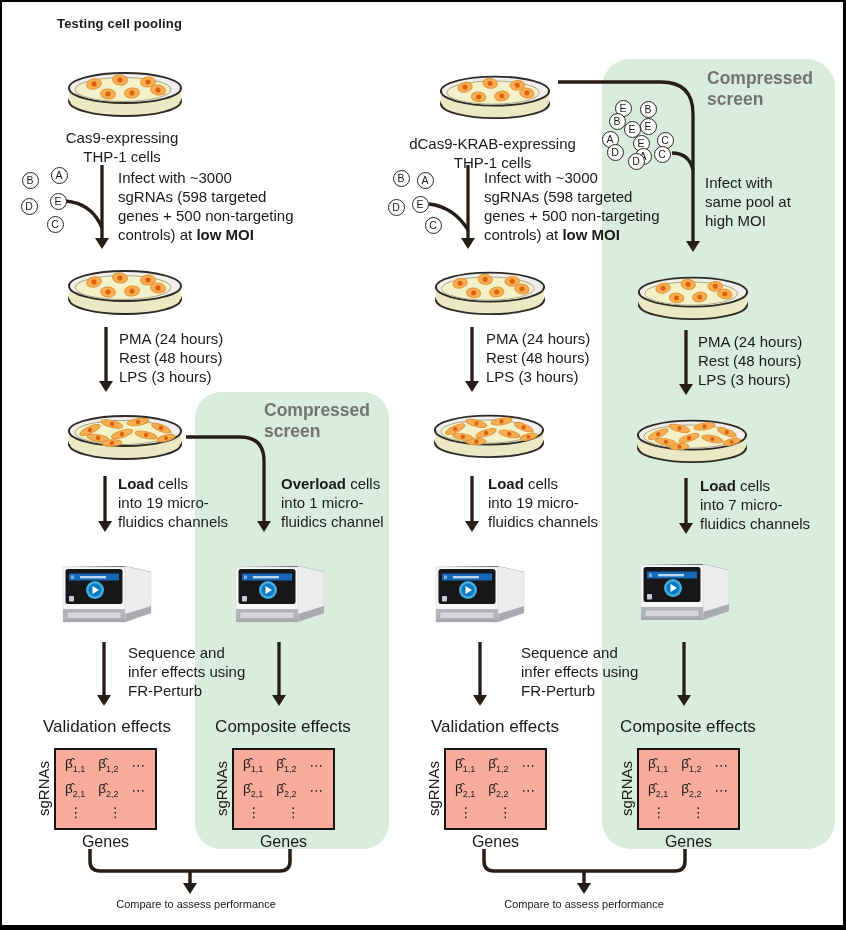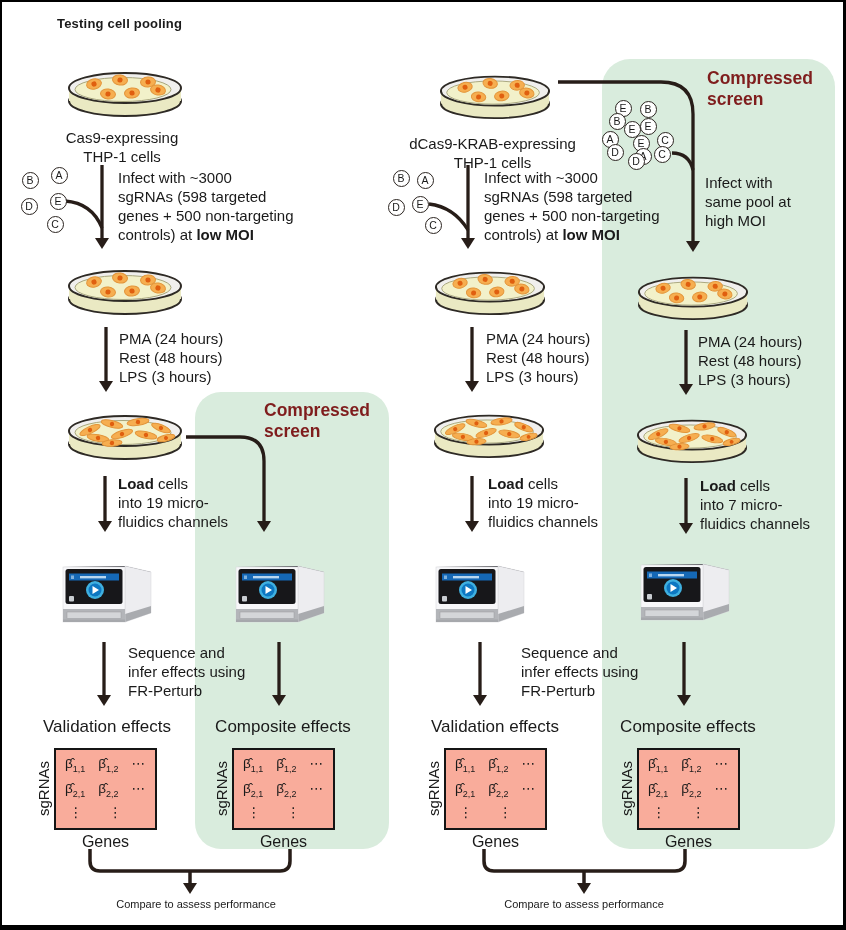--- a/index.html
+++ b/index.html
@@ -5,34 +5,34 @@
   html,body{margin:0;padding:0;background:#888;}
   .canvas{
     position:relative;width:846px;height:930px;background:#ffffff;
     font-family:"Liberation Sans",sans-serif;color:#1a1a1a;overflow:hidden;
     box-sizing:border-box;border:2px solid #000;border-right:3px solid #000;border-bottom:5px solid #000;
   }
   .abs{position:absolute;}
   .txt{font-size:15px;line-height:19px;}
   .title{font-size:13px;font-weight:bold;letter-spacing:.2px;}
   .green-box{background:#d9ecdd;border-radius:26px;}
-  .green-label{color:#7f1d1d;font-weight:bold;font-size:17.5px;line-height:21px;}
+  .green-label{color:#737373;font-weight:bold;font-size:17.5px;line-height:21px;}
   .center{text-align:center;}
   .heading{font-size:17px;}
   .compare{font-size:11px;}
   .genes{font-size:16px;}
   .vlabel{font-size:15px;width:80px;text-align:center;transform:rotate(-90deg);}
   .pool-circle{
     width:17px;height:17px;border:1.7px solid #2b2420;border-radius:50%;background:#fff;
     display:flex;align-items:center;justify-content:center;font-size:10.5px;line-height:1;box-sizing:border-box;
   }
   .matrix{background:#f9ac9b;border:2.2px solid #151515;box-sizing:border-box;}
   .beta{font-size:13.5px;line-height:1;}
   .beta sub{font-size:9px;}
-  .mrow{position:absolute;display:flex;gap:13px;align-items:flex-start;}
+  .mrow{position:absolute;display:flex;gap:13px;align-items:center;}
   svg{display:block;}
 </style>
 </head>
 <body>
 
 <div class="canvas">
 
   <svg width="0" height="0" style="position:absolute" aria-hidden="true">
     <defs>
       <symbol id="dish-round" viewBox="0 0 130 58">
@@ -276,20 +276,25 @@
     <div>Compressed</div>
       <div>screen</div>
   </div>
 
   <div class="abs txt" style="left:116px;top:472px;">
     <div><b>Load</b><span> cells</span></div>
     <div>into 19 micro-</div>
       <div>fluidics channels</div>
   </div>
 
+  <div class="abs txt" style="left:279px;top:472px;">
+    <div><b>Overload</b><span> cells</span></div>
+    <div>into 1 micro-</div>
+      <div>fluidics channel</div>
+  </div>
 
   <div class="abs" style="left:57px;top:554px;">
       <svg width="96" height="72">
         <use href="#sequencer"></use>
       </svg>
     </div>
   <div class="abs" style="left:230px;top:554px;">
       <svg width="96" height="72">
         <use href="#sequencer"></use>
       </svg>

